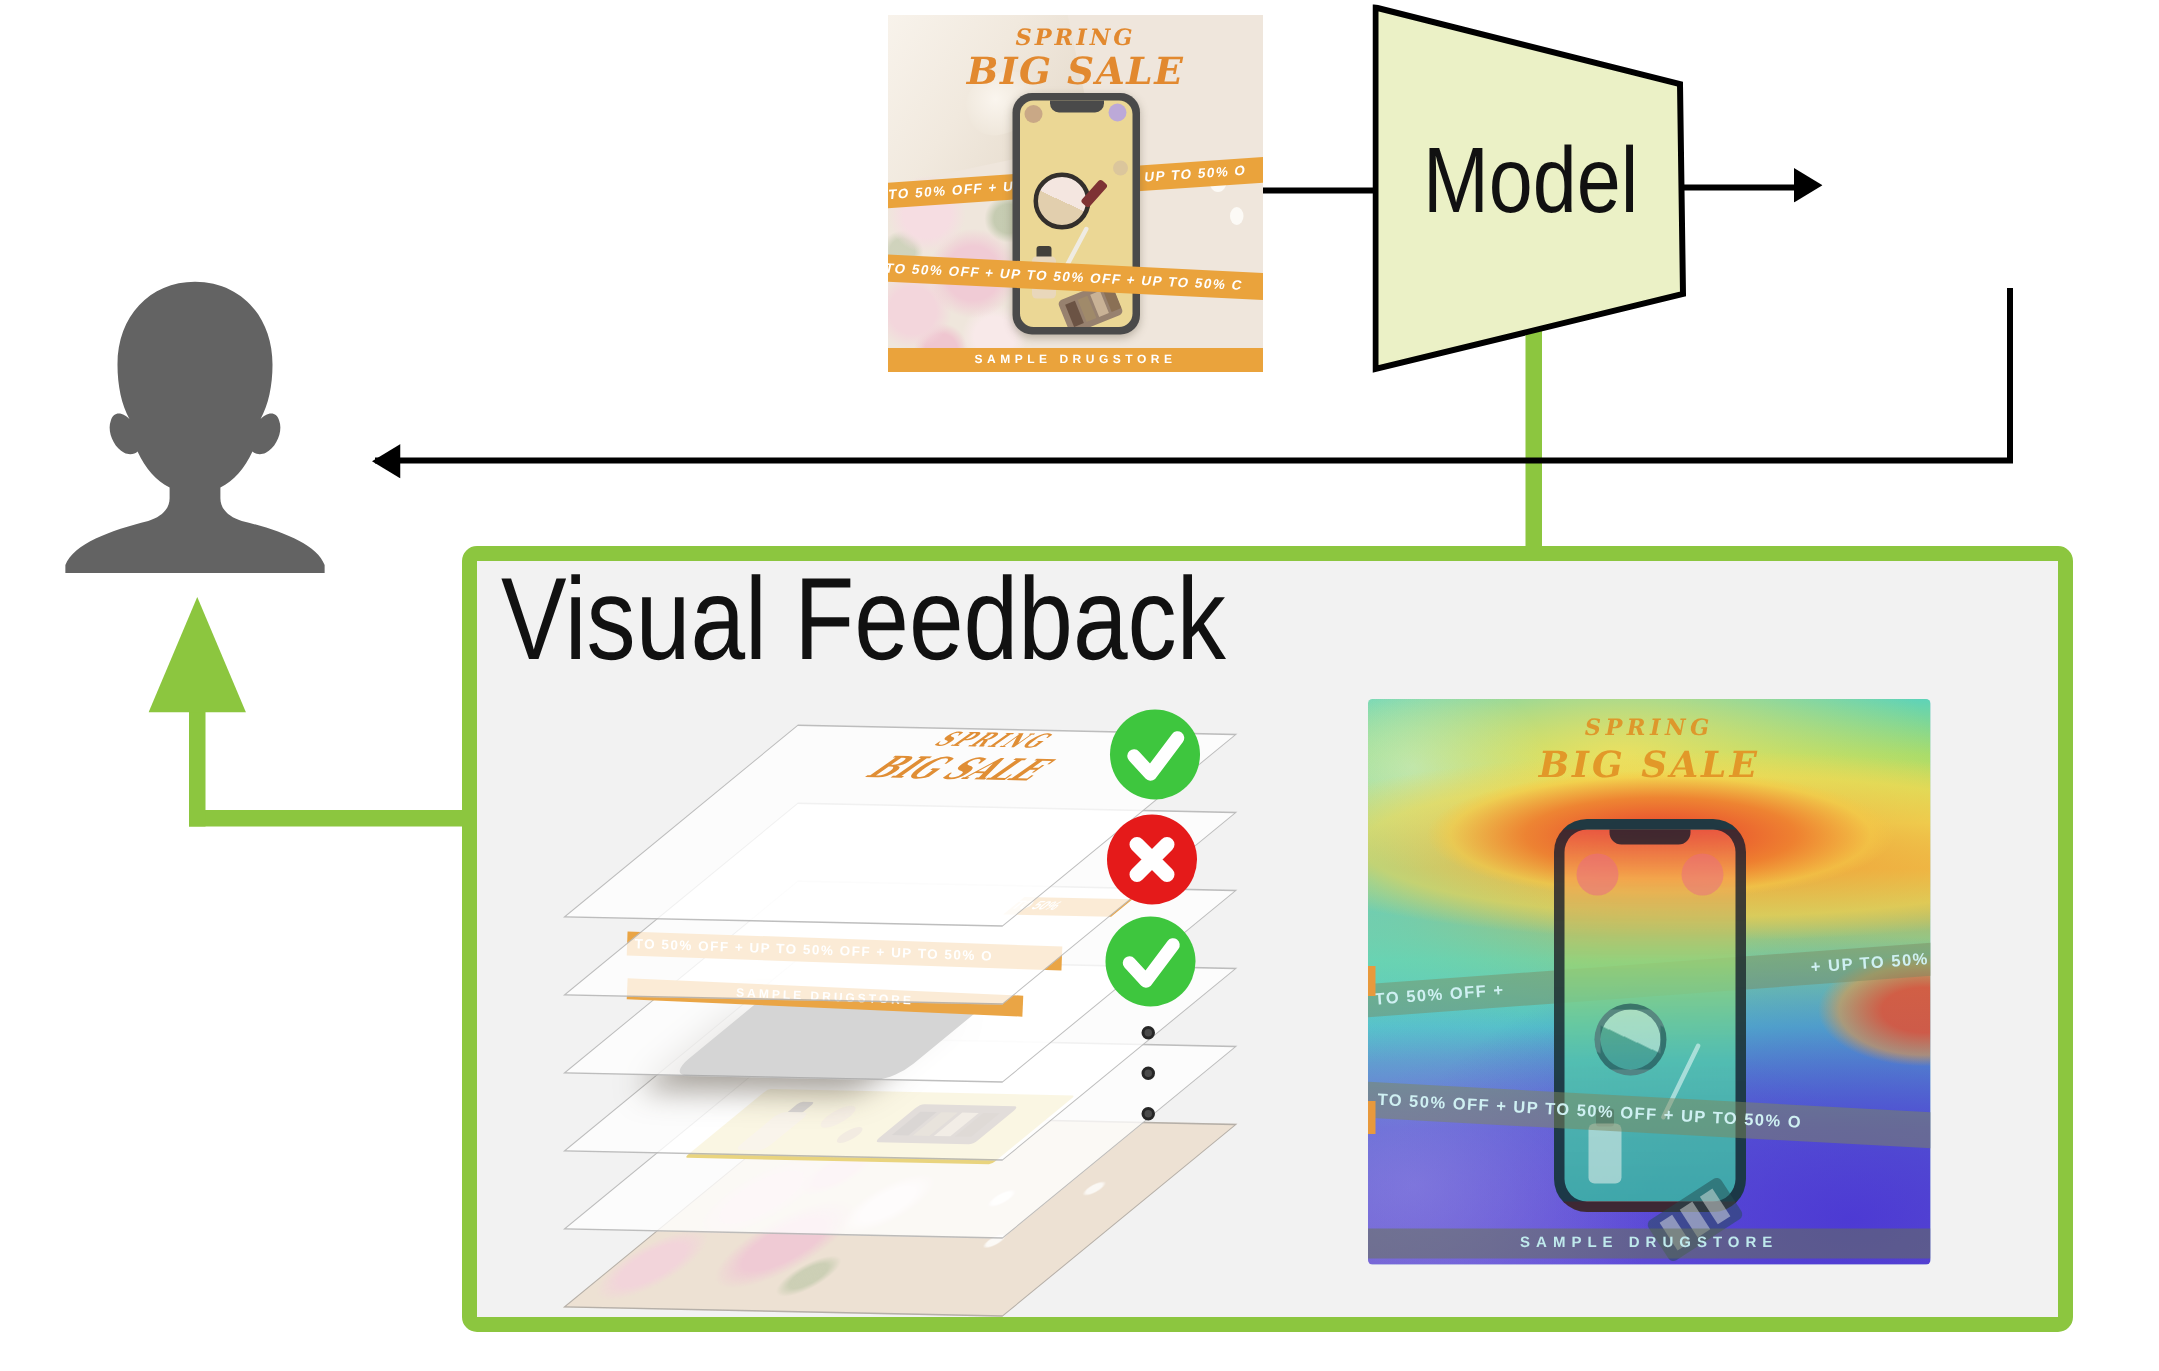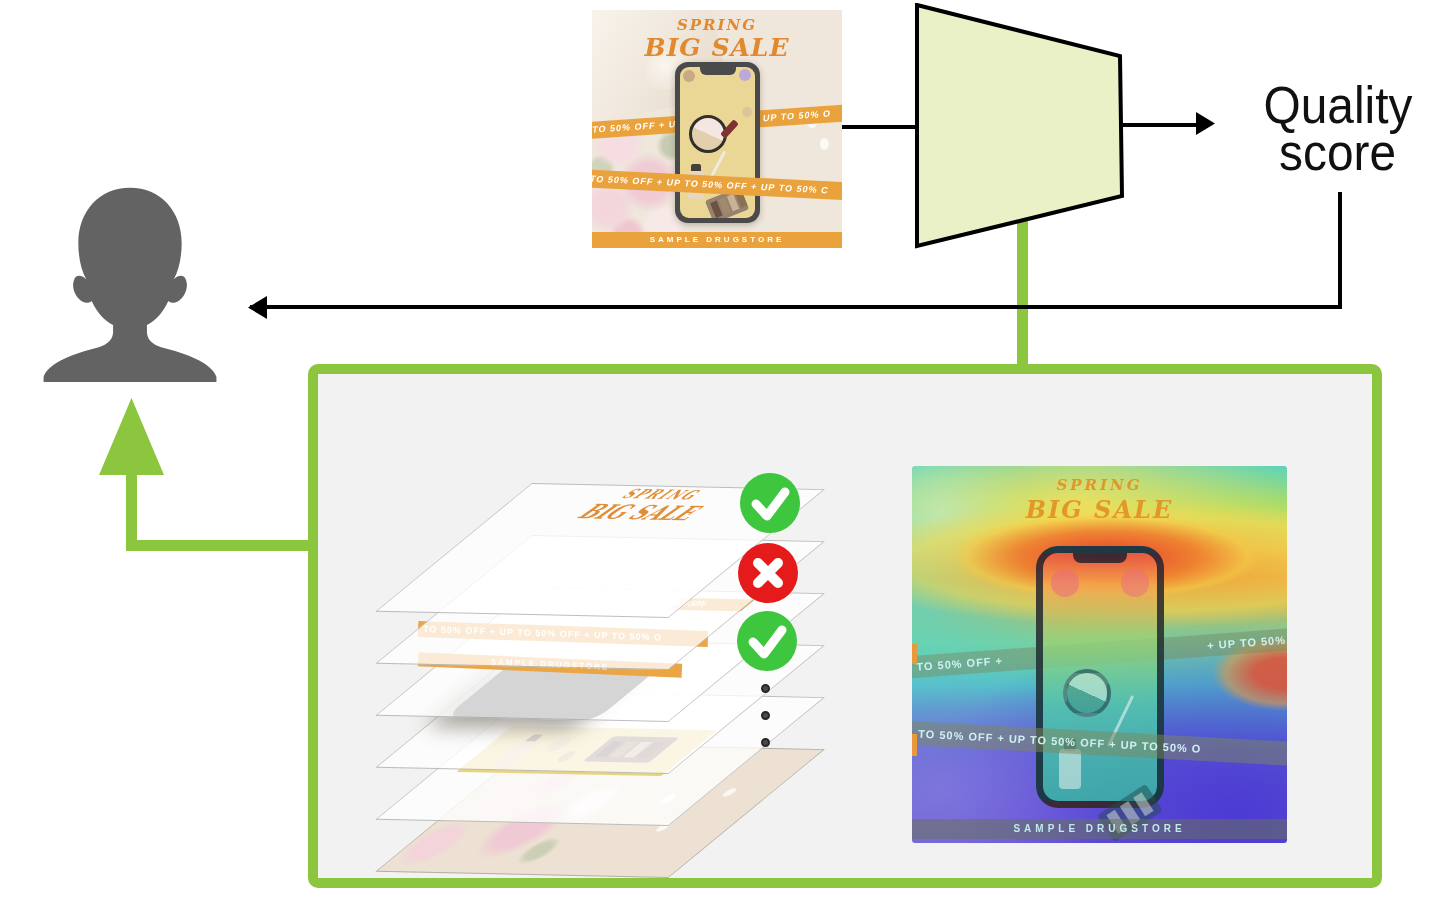--- a/index.html
+++ b/index.html
@@ -184,37 +184,39 @@
     </div>
     <div class="footer">SAMPLE DRUGSTORE</div>
   </div>
 
   <div class="bline" style="left:842px;top:125px;width:75px;height:4px;"></div>
 
   <div class="gline" style="left:1017px;top:216px;width:11px;height:152px;z-index:1;"></div>
   <svg class="abs" style="left:915px;top:3px;z-index:2;" width="212" height="247" viewBox="0 0 212 247">
     <polygon points="2,2 205,53 207,193 2,243" fill="#EBF1C6" stroke="#000" stroke-width="4"></polygon>
   </svg>
+  <div class="model-label" style="z-index:3;">
+    <span class="sx" style="transform:scaleX(.85);transform-origin:50% 50%;">Model</span>
+  </div>
 
   <div class="bline" style="left:1122px;top:123px;width:78px;height:4px;"></div>
   <svg class="abs" style="left:1196px;top:112px;" width="19" height="23" viewBox="0 0 19 23">
     <polygon points="0,0 19,11.5 0,23" fill="#000"></polygon>
   </svg>
-  <div class="abs biglabel" style="left:1238px;top:82px;width:200px;text-align:center;font-size:52px;line-height:.9;">
-    <div><span class="sx" style="transform:scaleX(.92);transform-origin:50% 50%;">Quality</span></div>
-    <div><span class="sx" style="transform:scaleX(.92);transform-origin:50% 50%;">score</span></div>
-  </div>
 
   <div class="bline" style="left:1338px;top:192px;width:4px;height:115px;z-index:2;"></div>
   <div class="bline" style="left:250px;top:305px;width:1092px;height:4px;z-index:2;"></div>
   <svg class="abs" style="left:248px;top:296px;z-index:2;" width="19" height="23" viewBox="0 0 19 23">
     <polygon points="19,0 0,11.5 19,23" fill="#000"></polygon>
   </svg>
 
   <div class="vfbox"></div>
+  <div class="vftitle">
+    <span class="sx" style="transform:scaleX(.84);">Visual Feedback</span>
+  </div>
 
   <div class="gline" style="left:126px;top:540px;width:184px;height:11px;"></div>
   <div class="gline" style="left:126px;top:472px;width:11px;height:79px;"></div>
   <svg class="abs" style="left:99px;top:398px;" width="65" height="77" viewBox="0 0 65 77">
     <polygon points="32.5,0 65,77 0,77" fill="#8CC63F"></polygon>
   </svg>
 
   <div class="sheet" style="left:532px;top:483px;z-index:26;"></div>
   <div class="sheet" style="left:532px;top:535px;z-index:25;"></div>
   <div class="sheet" style="left:532px;top:587px;z-index:24;"></div>

